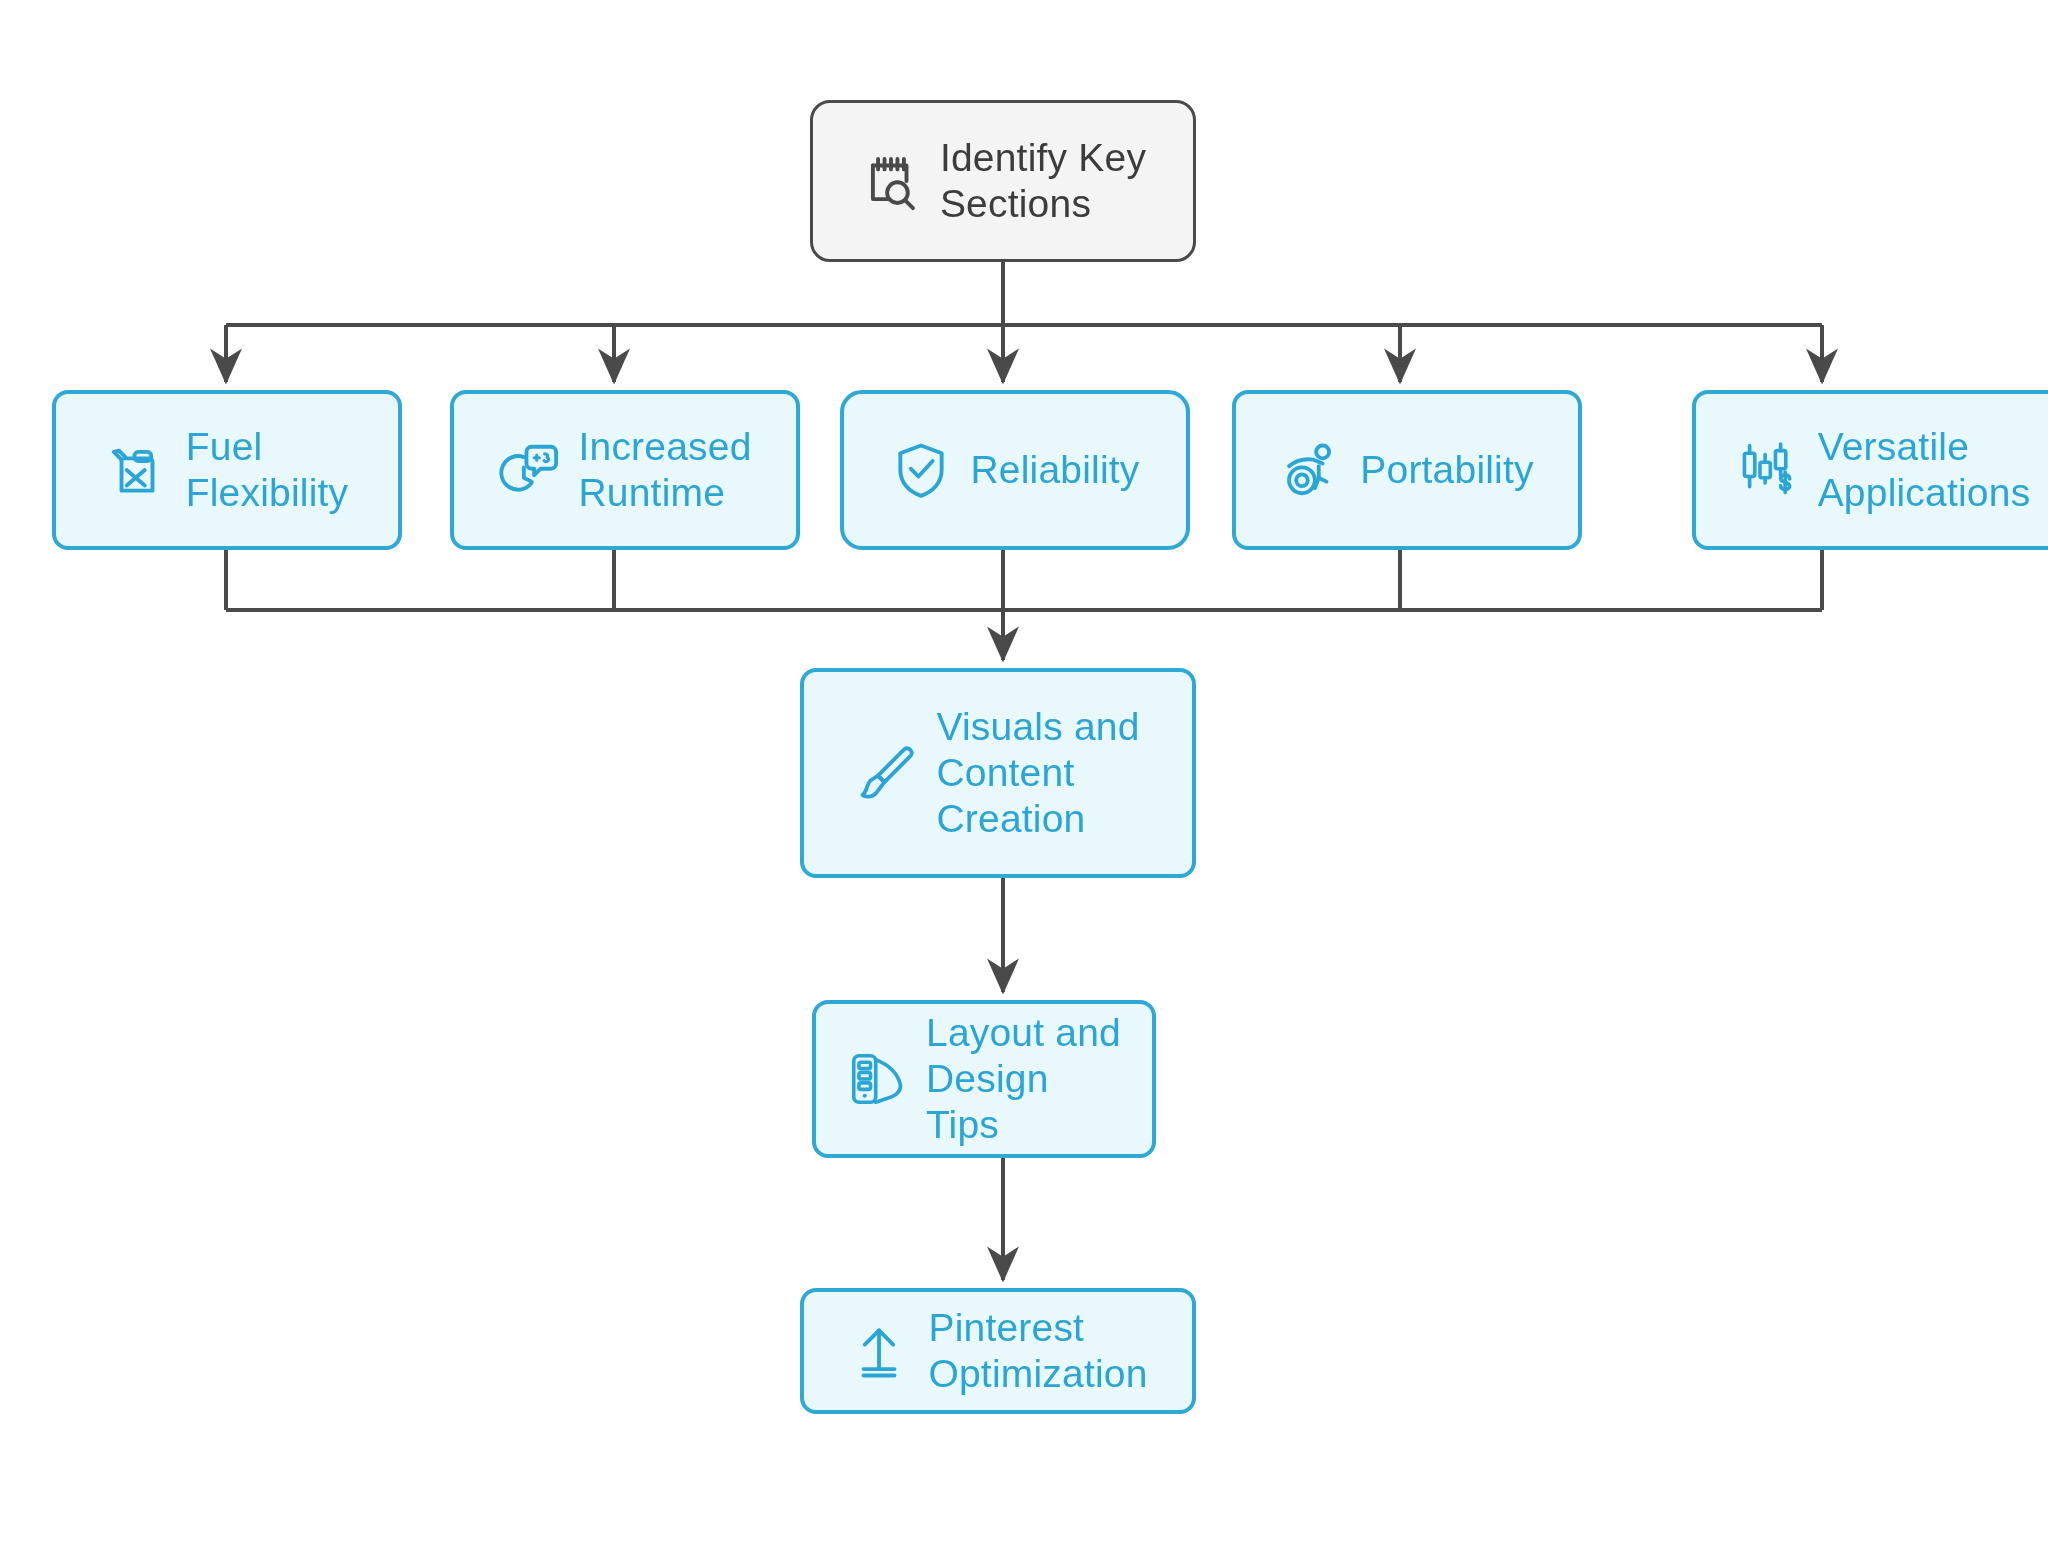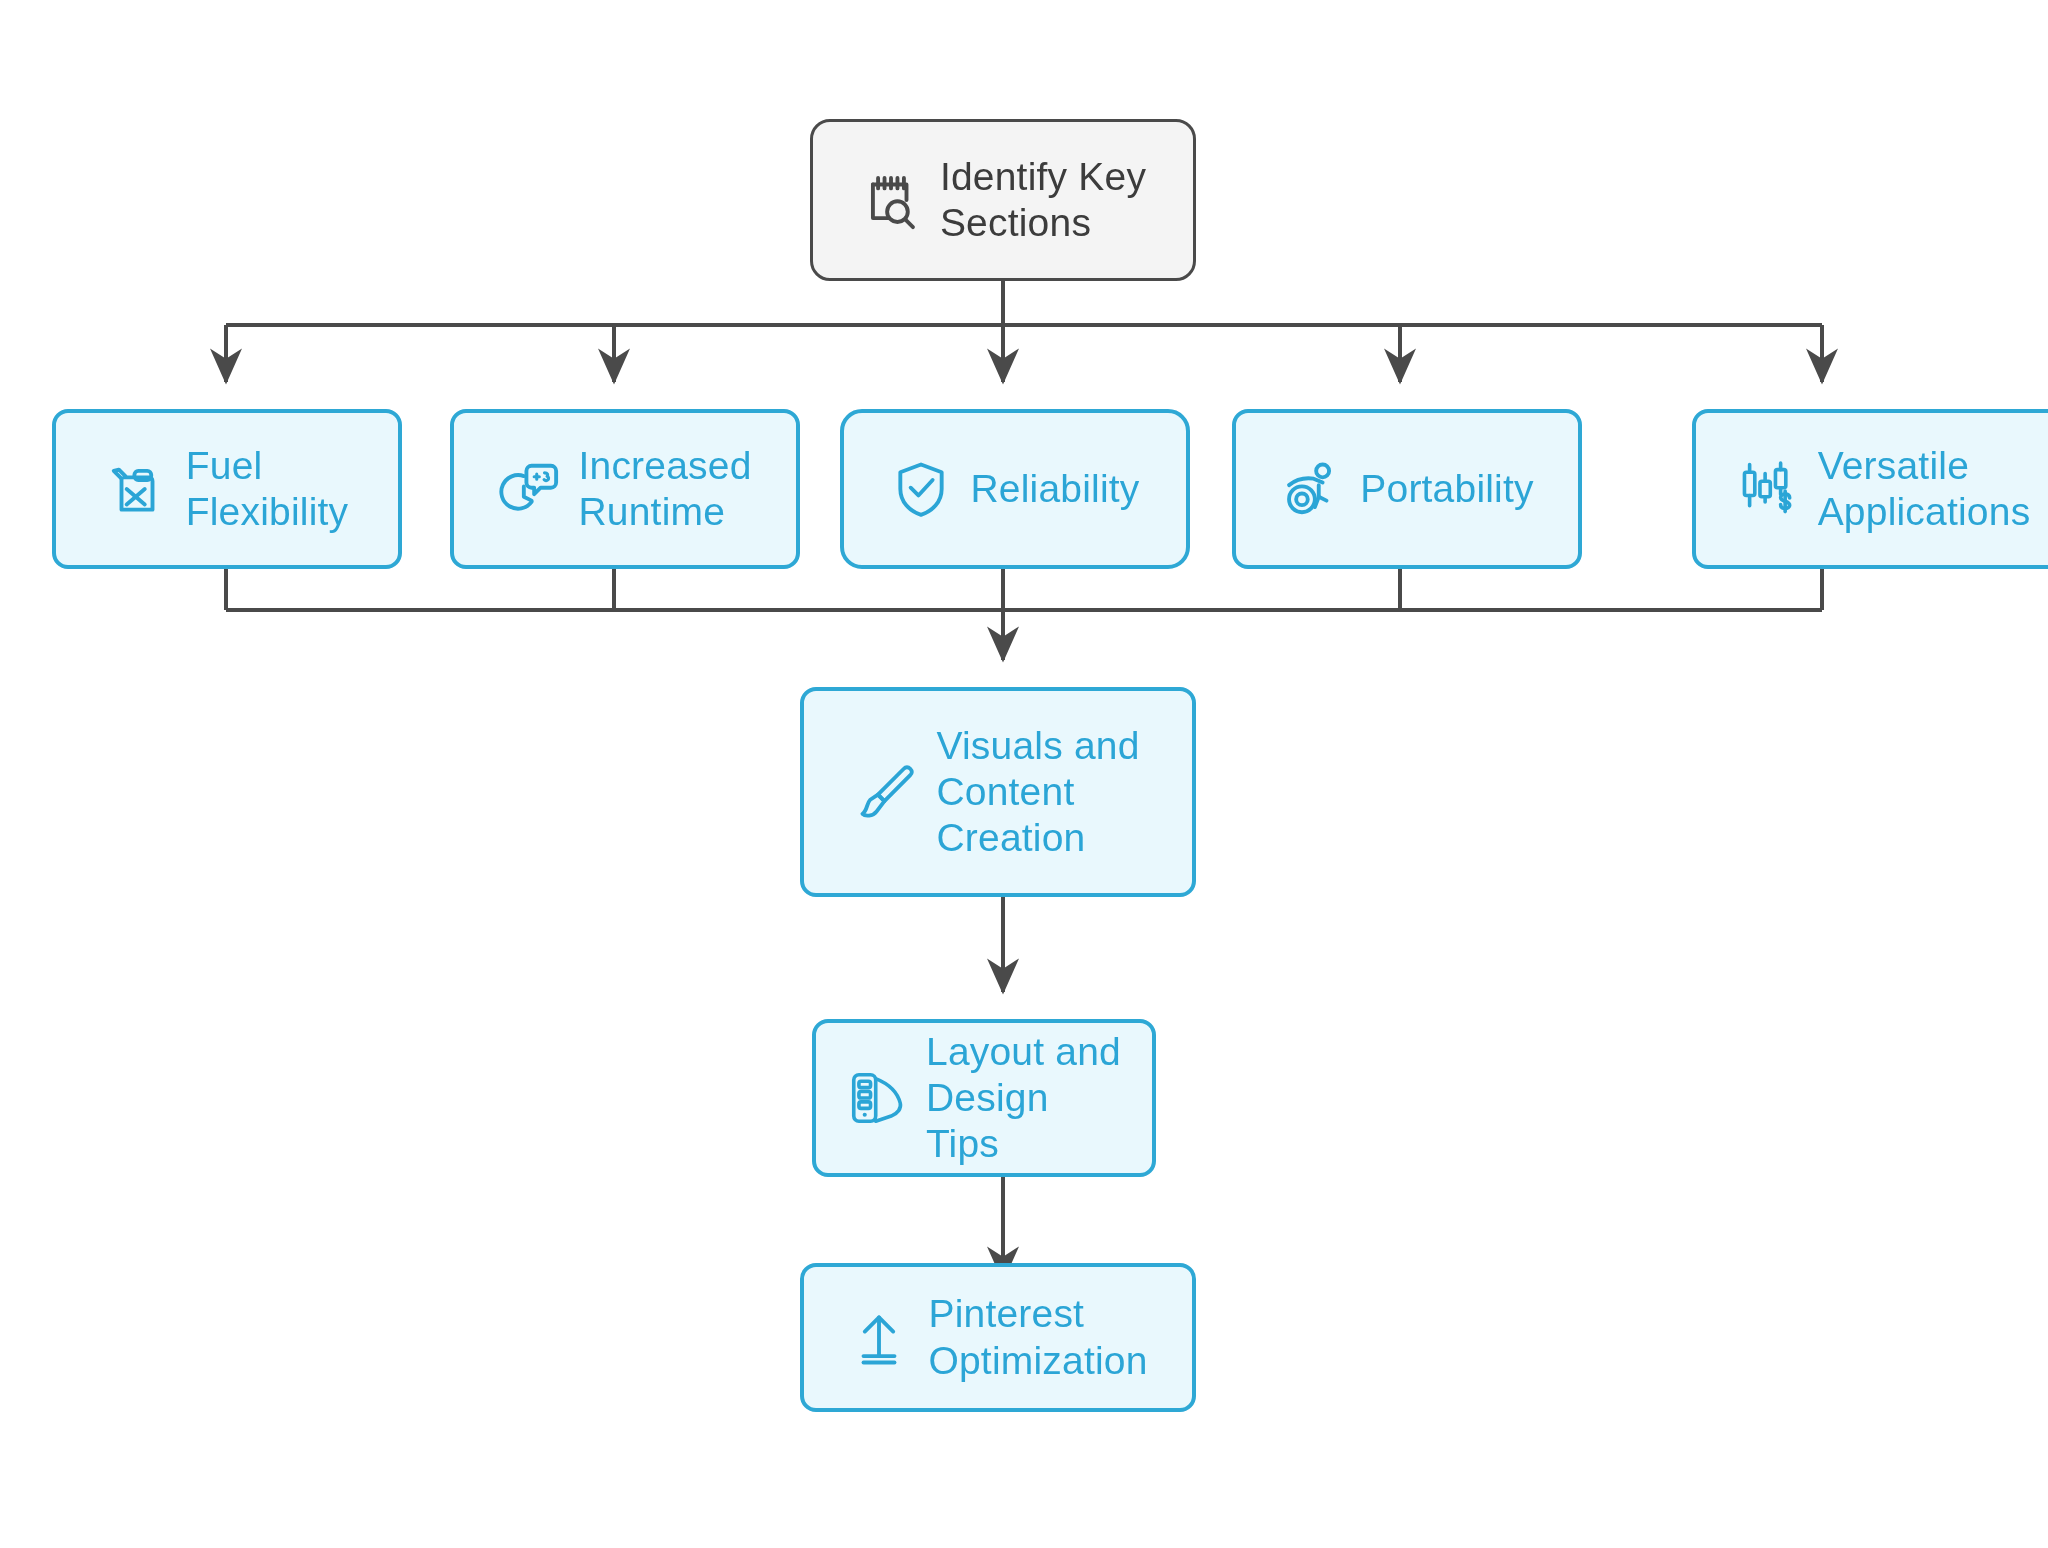--- a/index.html
+++ b/index.html
@@ -28,21 +28,20 @@
   .node {
     position: absolute;
     box-sizing: border-box;
     display: flex;
     flex-direction: row;
     align-items: center;
     justify-content: center;
     gap: 18px;
     border-radius: 16px;
     padding: 10px 30px;
-    margin-top: 19px;
   }
   .node-root {
     background: #f4f4f4;
     border: 3px solid #4a4a4a;
     border-radius: 20px;
   }
   .node-blue {
     background: #e9f8fd;
     border: 4px solid #2ea8d5;
   }
@@ -230,21 +229,21 @@
         <rect x="10" y="19" width="9" height="5" rx="1.6"></rect>
         <rect x="10" y="27" width="9" height="5" rx="1.6"></rect>
         <circle cx="14.5" cy="37" r="1.6" fill="#2ba5d6" stroke="none"></circle>
         <path d="M23 9 C33 13 40 20 42 28 C43 32 40 36 35 38 L23 42"></path>
       </svg>
     </span>
     <span class="node-label">Layout and
 Design Tips</span>
   </div>
 
-  <div class="node node-blue" style="left:800px; top:1244px; width:396px; height:149px;">
+  <div class="node node-blue" style="left:800px; top:1288px; width:396px; height:126px;">
     <span class="node-icon">
       <svg viewBox="0 0 48 48" fill="none" stroke="#2ba5d6" stroke-width="3" stroke-linecap="round" stroke-linejoin="round">
         <path d="M24 38 L24 8"></path>
         <path d="M13 19 L24 8 L35 19"></path>
         <path d="M12 38 L36 38"></path>
         <path d="M12 43 L36 43"></path>
       </svg>
     </span>
     <span class="node-label">Pinterest
 Optimization</span>

